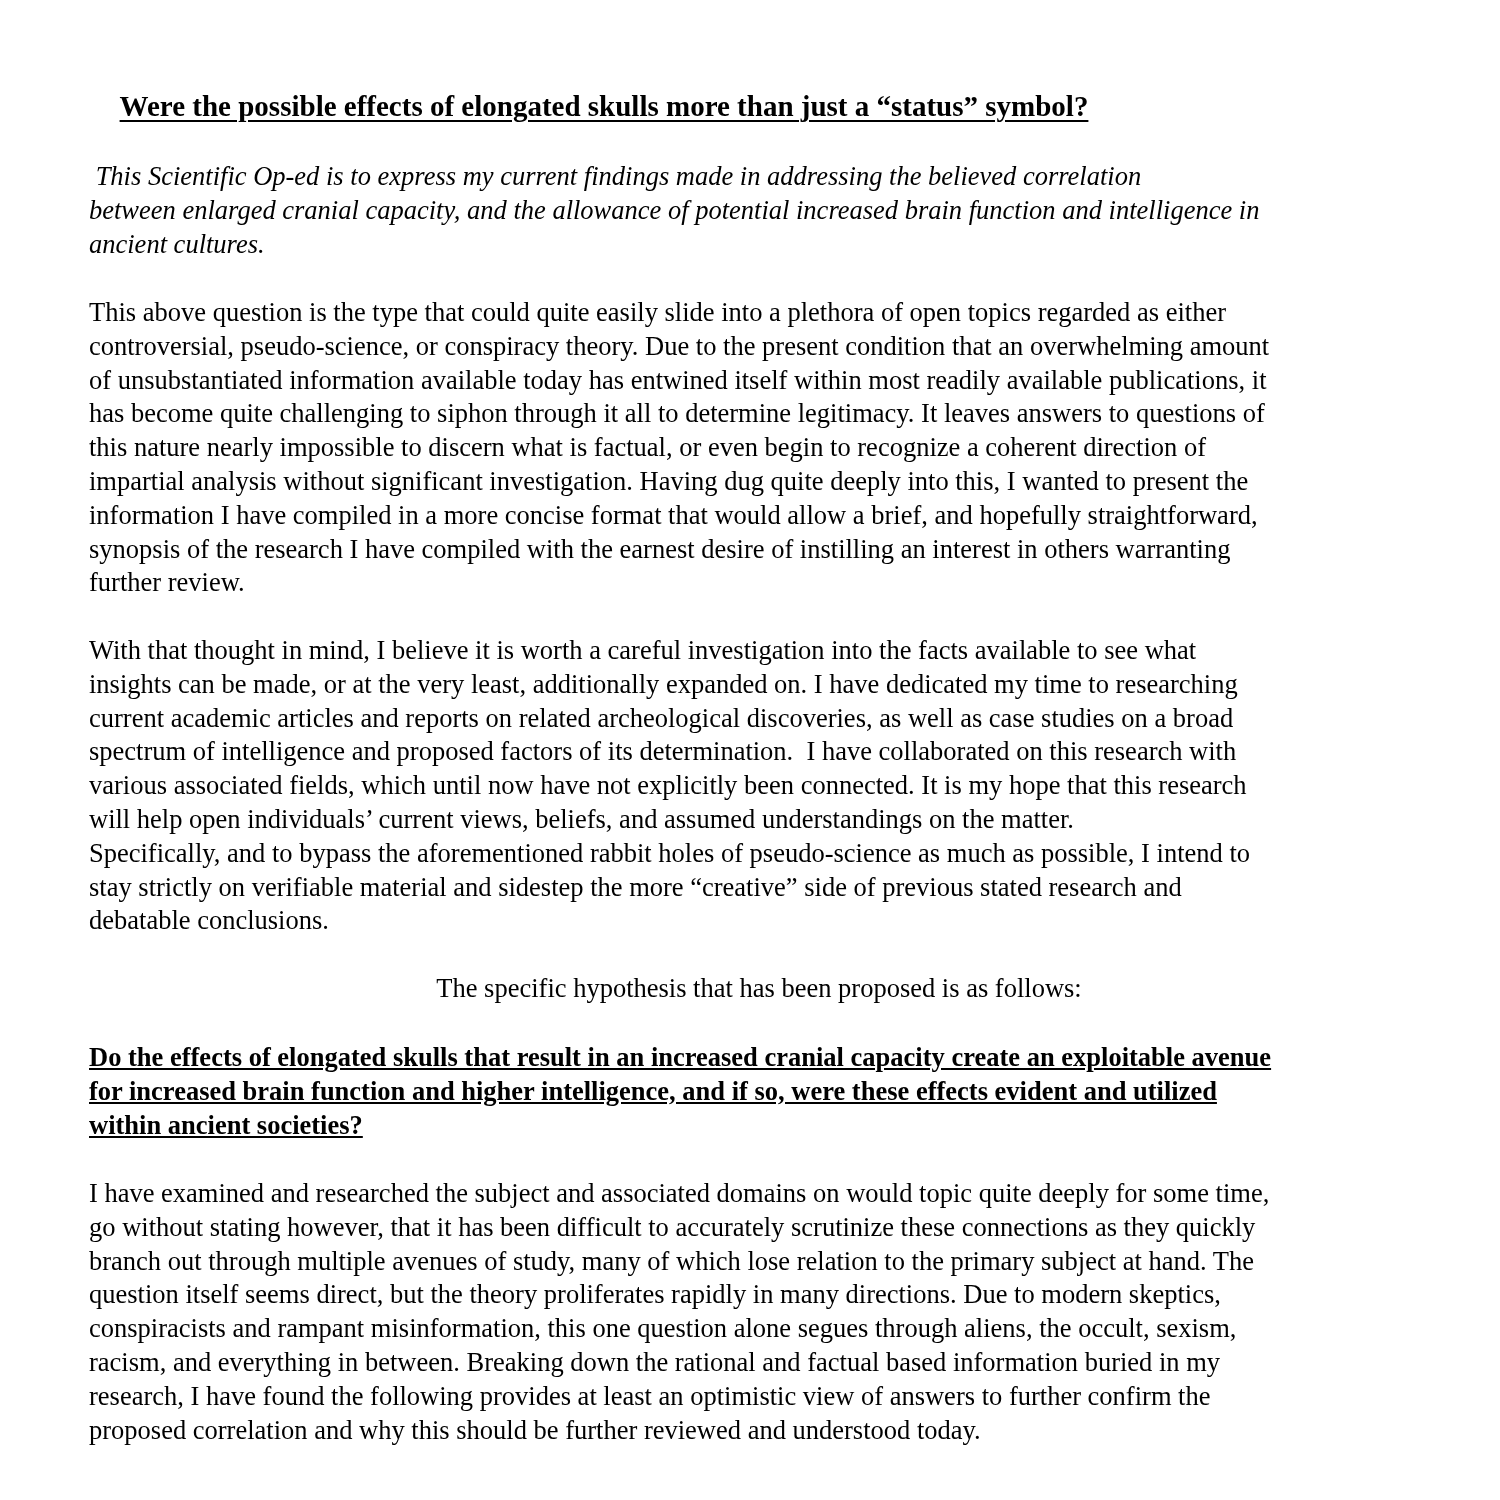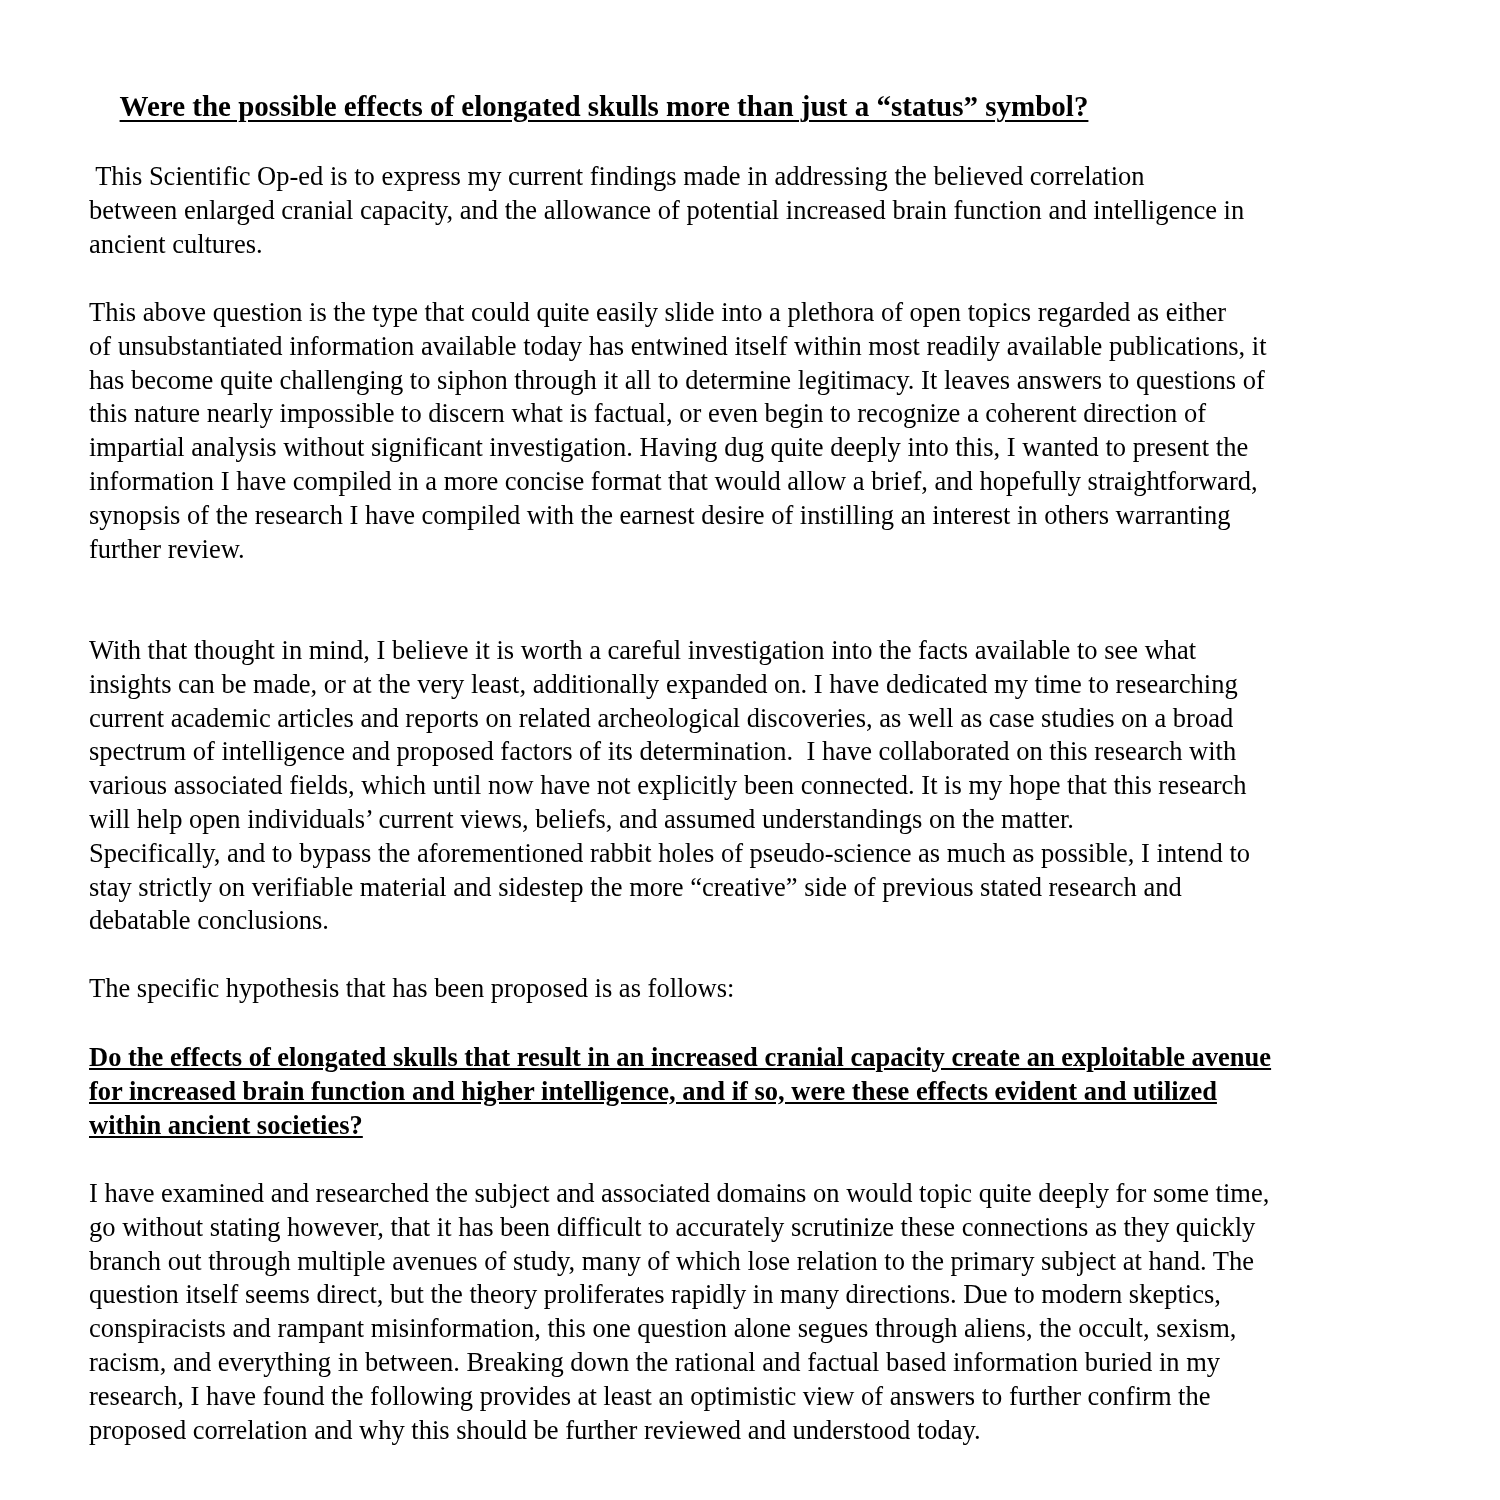--- a/index.html
+++ b/index.html
@@ -46,24 +46,25 @@
       font-size: 26.5px;
       line-height: 33.8px;
     }
     .line {
       display: block;
       white-space: pre;
       height: 33.8px;
     }
     .intro {
       top: 160px;
+      font-style: italic;
     }
     .p1 { top: 296px; }
     .p2 { top: 634px; }
-    .p3 { top: 972px; }
+    .p3 { top: 972px; text-align: center; }
     .hyp {
       top: 1041px;
       font-weight: bold;
       text-decoration: underline;
     }
     .p4 { top: 1177px; }
   </style>
 </head>
 <body>
 
@@ -74,20 +75,21 @@
   </h1>
 
   <div class="block intro">
     <span class="line"> This Scientific Op-ed is to express my current findings made in addressing the believed correlation</span>
     <span class="line">between enlarged cranial capacity, and the allowance of potential increased brain function and intelligence in</span>
     <span class="line">ancient cultures.</span>
   </div>
 
   <div class="block p1">
     <span class="line">This above question is the type that could quite easily slide into a plethora of open topics regarded as either</span>
+    <span class="line">controversial, pseudo-science, or conspiracy theory. Due to the present condition that an overwhelming amount</span>
     <span class="line">of unsubstantiated information available today has entwined itself within most readily available publications, it</span>
     <span class="line">has become quite challenging to siphon through it all to determine legitimacy. It leaves answers to questions of</span>
     <span class="line">this nature nearly impossible to discern what is factual, or even begin to recognize a coherent direction of</span>
     <span class="line">impartial analysis without significant investigation. Having dug quite deeply into this, I wanted to present the</span>
     <span class="line">information I have compiled in a more concise format that would allow a brief, and hopefully straightforward,</span>
     <span class="line">synopsis of the research I have compiled with the earnest desire of instilling an interest in others warranting</span>
     <span class="line">further review.</span>
   </div>
 
   <div class="block p2">

